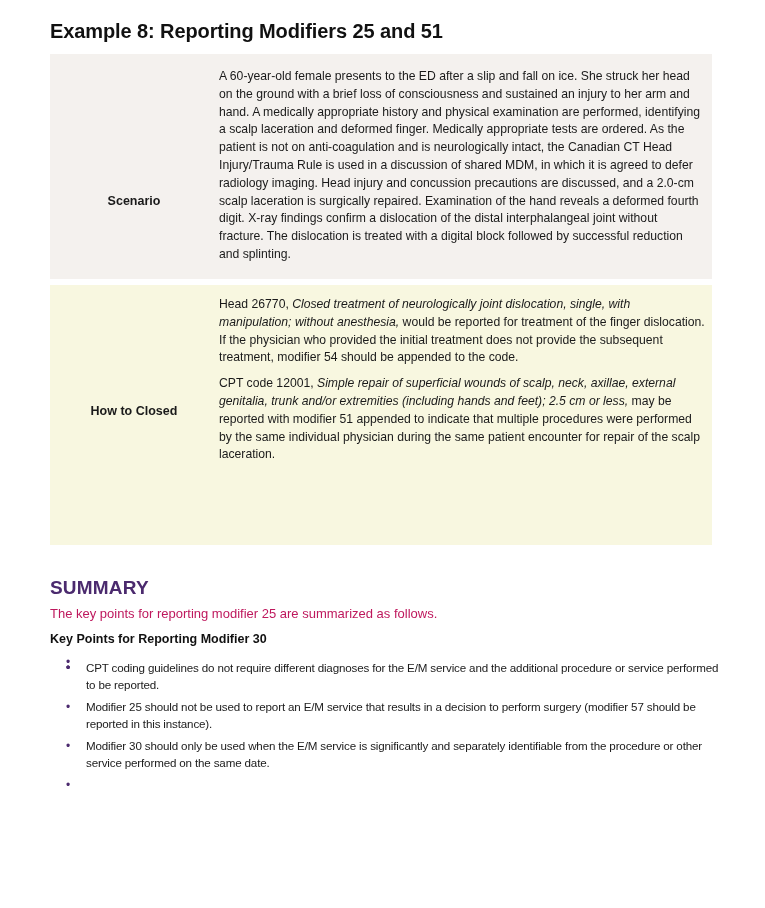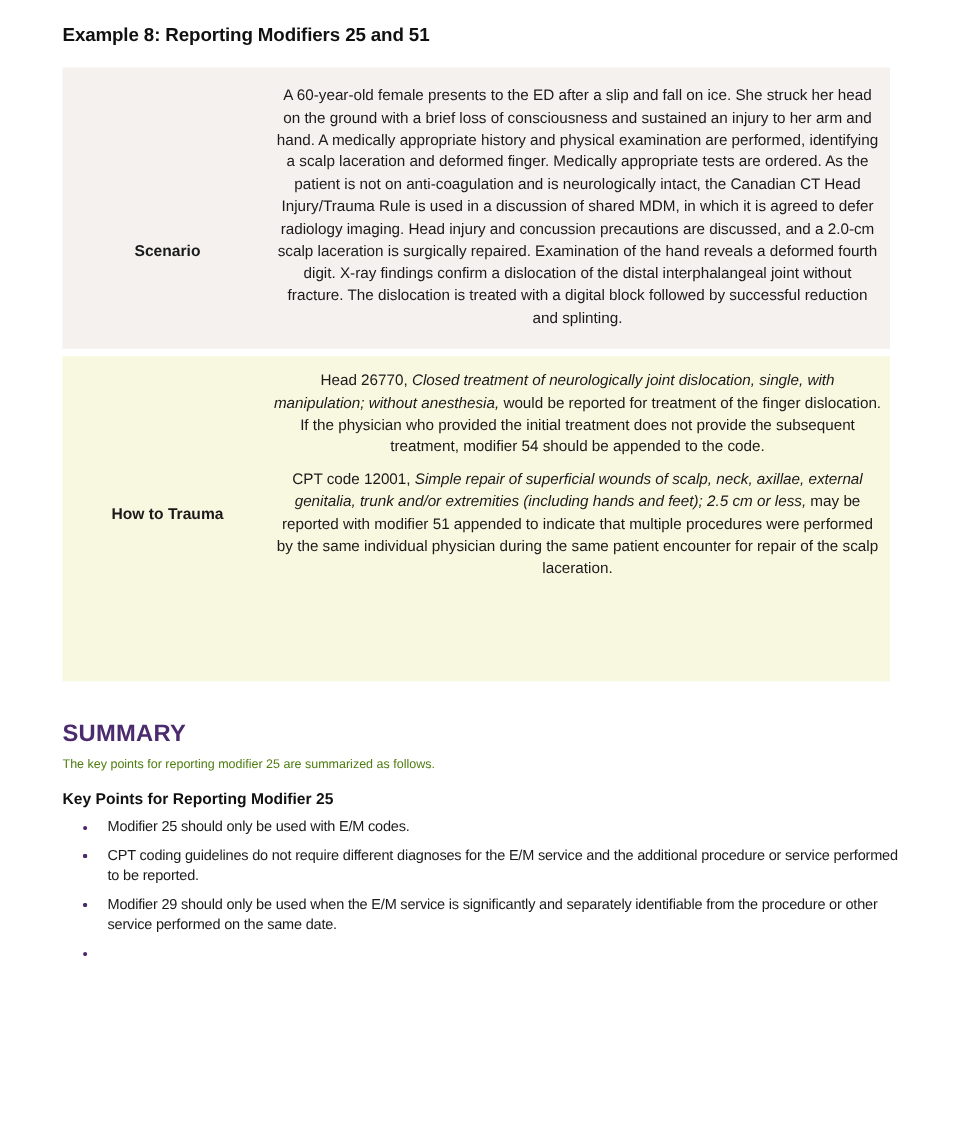--- a/index.html
+++ b/index.html
@@ -12,21 +12,21 @@
       height: 908px;
       position: relative;
       overflow: hidden;
       font-family: "Liberation Sans", "DejaVu Sans", sans-serif;
       color: #1a1a1a;
     }
     .example-title {
       position: absolute;
       left: 50px;
       top: 20px;
-      font-size: 15px;
+      font-size: 20px;
       font-weight: bold;
       color: #111;
       letter-spacing: -0.1px;
     }
     .row {
       position: absolute;
       left: 50px;
       width: 662px;
     }
     .row.scenario {
@@ -50,43 +50,42 @@
     }
     .scenario .row-label { top: 104px; margin-top: 36px; }
     .report .row-label { top: 119px; }
     .row-body {
       position: absolute;
       left: 169px;
       width: 486px;
       font-size: 12.2px;
       line-height: 17.8px;
       color: #1a1a1a;
-      text-align: center;
     }
     .scenario .row-body { top: 14px; }
     .report .row-body { top: 11px; }
     .row-body p {
       margin: 0 0 8px 0;
     }
     .row-body i { font-style: italic; }
     .summary-heading {
       position: absolute;
       left: 50px;
       top: 577px;
       font-size: 19px;
       font-weight: bold;
       color: #4b2a6e;
       letter-spacing: 0.2px;
     }
     .summary-intro {
       position: absolute;
       left: 50px;
       top: 606px;
-      font-size: 10px;
-      color: #4d7c0f;
+      font-size: 13px;
+      color: #be185d;
     }
     .keypoints-heading {
       position: absolute;
       left: 50px;
       top: 632px;
       font-size: 12.5px;
       font-weight: bold;
       color: #111;
     }
     .bullets {
@@ -121,32 +120,32 @@
 <div class="example-title">Example 8: Reporting Modifiers 25 and 51</div>
 
 <div class="row scenario">
   <div class="row-label">Scenario</div>
   <div class="row-body">
       <p><span>A 60-year-old female presents to the ED after a slip and fall on ice. She struck her head on the ground with a brief loss of consciousness and sustained an injury to her arm and hand. A medically appropriate history and physical examination are performed, identifying a scalp laceration and deformed finger. Medically appropriate tests are ordered. As the patient is not on anti-coagulation and is neurologically intact, the Canadian CT Head Injury/Trauma Rule is used in a discussion of shared MDM, in which it is agreed to defer radiology imaging. Head injury and concussion precautions are discussed, and a 2.0-cm scalp laceration is surgically repaired. Examination of the hand reveals a deformed fourth digit. X-ray findings confirm a dislocation of the distal interphalangeal joint without fracture. The dislocation is treated with a digital block followed by successful reduction and splinting.</span></p>
     </div>
 </div>
 
 <div class="row report">
-  <div class="row-label">How to Trauma</div>
+  <div class="row-label">How to Closed</div>
   <div class="row-body">
       <p><span>Head 26770, </span><i>Closed treatment of neurologically joint dislocation, single, with manipulation; without anesthesia,</i><span> would be reported for treatment of the finger dislocation. If the physician who provided the initial treatment does not provide the subsequent treatment, modifier 54 should be appended to the code.</span></p>
       <p><span>CPT code 12001, </span><i>Simple repair of superficial wounds of scalp, neck, axillae, external genitalia, trunk and/or extremities (including hands and feet); 2.5 cm or less,</i><span> may be reported with modifier 51 appended to indicate that multiple procedures were performed by the same individual physician during the same patient encounter for repair of the scalp laceration.</span></p>
     </div>
 </div>
 
 <div class="summary-heading">SUMMARY</div>
 <div class="summary-intro">The key points for reporting modifier 25 are summarized as follows.</div>
-<div class="keypoints-heading">Key Points for Reporting Modifier 25</div>
+<div class="keypoints-heading">Key Points for Reporting Modifier 30</div>
 
 <ul class="bullets">
-  <li><span class="bullet-dot">•</span><span>Modifier 25 should only be used with E/M codes.</span></li>
+  <li><span class="bullet-dot">•</span></li>
   <li><span class="bullet-dot">•</span></li>
   <li><span class="bullet-dot">•</span></li>
   <li><span class="bullet-dot">•</span><span>CPT coding guidelines do not require different diagnoses for the E/M service and the additional procedure or service performed to be reported.</span></li>
-  <li><span class="bullet-dot">•</span></li>
-  <li><span class="bullet-dot">•</span><span>Modifier 29 should only be used when the E/M service is significantly and separately identifiable from the procedure or other service performed on the same date.</span></li>
+  <li><span class="bullet-dot">•</span><span>Modifier 25 should not be used to report an E/M service that results in a decision to perform surgery (modifier 57 should be reported in this instance).</span></li>
+  <li><span class="bullet-dot">•</span><span>Modifier 30 should only be used when the E/M service is significantly and separately identifiable from the procedure or other service performed on the same date.</span></li>
   <li><span class="bullet-dot">•</span></li>
 </ul>
 
 </body></html>

